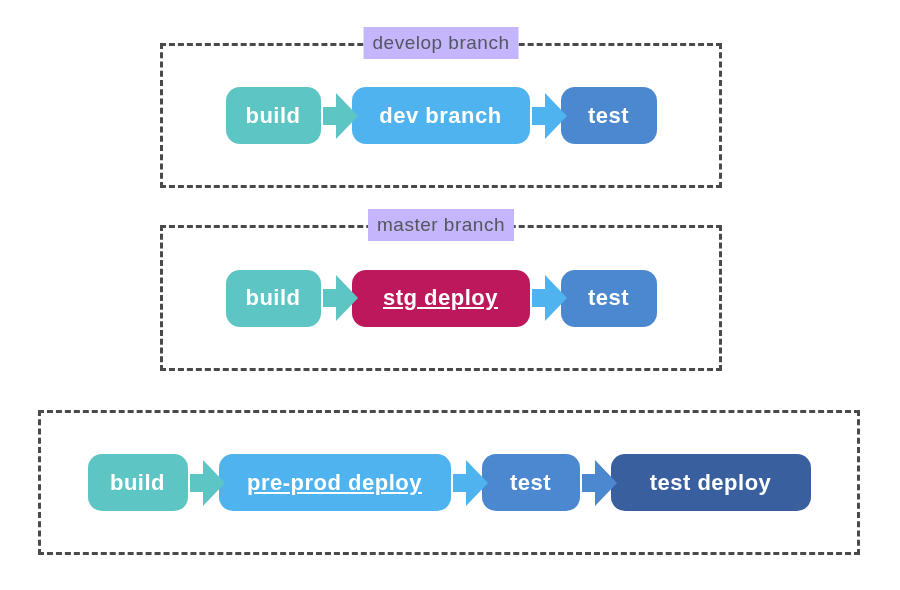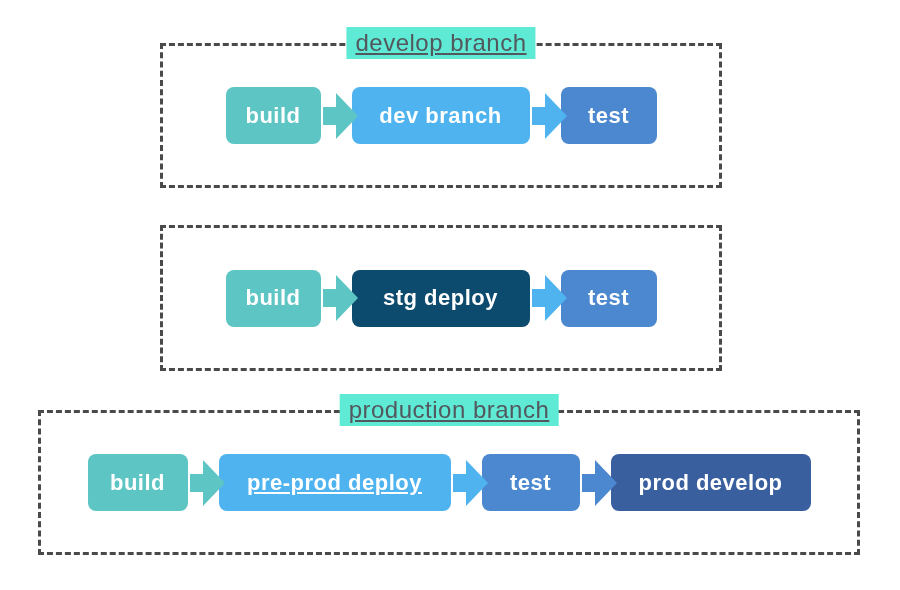--- a/index.html
+++ b/index.html
@@ -19,40 +19,39 @@
     position: absolute;
     border: 3px dashed #4a4a4a;
     box-sizing: border-box;
     background: #ffffff;
   }
   .branch-label {
     position: absolute;
     top: -19px;
     left: 50%;
     transform: translateX(-50%);
-    background: #5eead4;
+    background: #c4b5fd;
     padding: 0 9px;
-    font-size: 24px;
+    font-size: 19px;
     line-height: 32px;
     color: #53575e;
     letter-spacing: 0.5px;
     white-space: nowrap;
     z-index: 3;
-    text-decoration: underline;
   }
   .flow {
     display: flex;
     align-items: center;
     justify-content: center;
     width: 100%;
     height: 100%;
   }
   .step {
     height: 57px;
-    border-radius: 8px;
+    border-radius: 14px;
     display: flex;
     align-items: center;
     justify-content: center;
     color: #ffffff;
     font-size: 22px;
     font-weight: 600;
     letter-spacing: 0.5px;
     position: relative;
     z-index: 1;
     box-sizing: border-box;
@@ -81,45 +80,45 @@
         </svg>
         <div class="step" style="width: 178px; background: rgb(79, 179, 239);">dev branch</div>
         <svg width="36" height="50" viewBox="0 0 36 50" class="flow-arrow">
           <polygon points="0,16 13,16 13,2 35,25 13,48 13,34 0,34" fill="#4fb3ef"></polygon>
         </svg>
         <div class="step" style="width: 96px; background: rgb(76, 136, 207);">test</div>
       </div>
   </section>
 
   <section class="branch-box" style="left: 160px; top: 225px; width: 562px; height: 146px;">
+    <span class="branch-label">master branch</span>
     <div class="flow">
         <div class="step" style="width: 95px; background: rgb(93, 197, 195);">build</div>
         <svg width="36" height="50" viewBox="0 0 36 50" class="flow-arrow">
           <polygon points="0,16 13,16 13,2 35,25 13,48 13,34 0,34" fill="#5dc5c3"></polygon>
         </svg>
-        <div class="step" style="width: 178px; background: #0c4a6e;">stg deploy</div>
+        <div class="step" style="width: 178px; background: #be185d; text-decoration: underline;">stg deploy</div>
         <svg width="36" height="50" viewBox="0 0 36 50" class="flow-arrow">
           <polygon points="0,16 13,16 13,2 35,25 13,48 13,34 0,34" fill="#4fb3ef"></polygon>
         </svg>
         <div class="step" style="width: 96px; background: rgb(76, 136, 207);">test</div>
       </div>
   </section>
 
   <section class="branch-box" style="left: 38px; top: 410px; width: 822px; height: 145px;">
-    <span class="branch-label">production branch</span>
     <div class="flow">
         <div class="step" style="width: 100px; background: rgb(93, 197, 195);">build</div>
         <svg width="36" height="50" viewBox="0 0 36 50" class="flow-arrow">
           <polygon points="0,16 13,16 13,2 35,25 13,48 13,34 0,34" fill="#5dc5c3"></polygon>
         </svg>
         <div class="step" style="width: 232px; background: rgb(79, 179, 239); text-decoration: underline;">pre-prod deploy</div>
         <svg width="36" height="50" viewBox="0 0 36 50" class="flow-arrow">
           <polygon points="0,16 13,16 13,2 35,25 13,48 13,34 0,34" fill="#4fb3ef"></polygon>
         </svg>
         <div class="step" style="width: 98px; background: rgb(76, 136, 207);">test</div>
         <svg width="36" height="50" viewBox="0 0 36 50" class="flow-arrow">
           <polygon points="0,16 13,16 13,2 35,25 13,48 13,34 0,34" fill="#4c88cf"></polygon>
         </svg>
-        <div class="step" style="width: 200px; background: rgb(58, 95, 158);">prod develop</div>
+        <div class="step" style="width: 200px; background: rgb(58, 95, 158);">test deploy</div>
       </div>
   </section>
 
 </div>
 
 </body></html>

